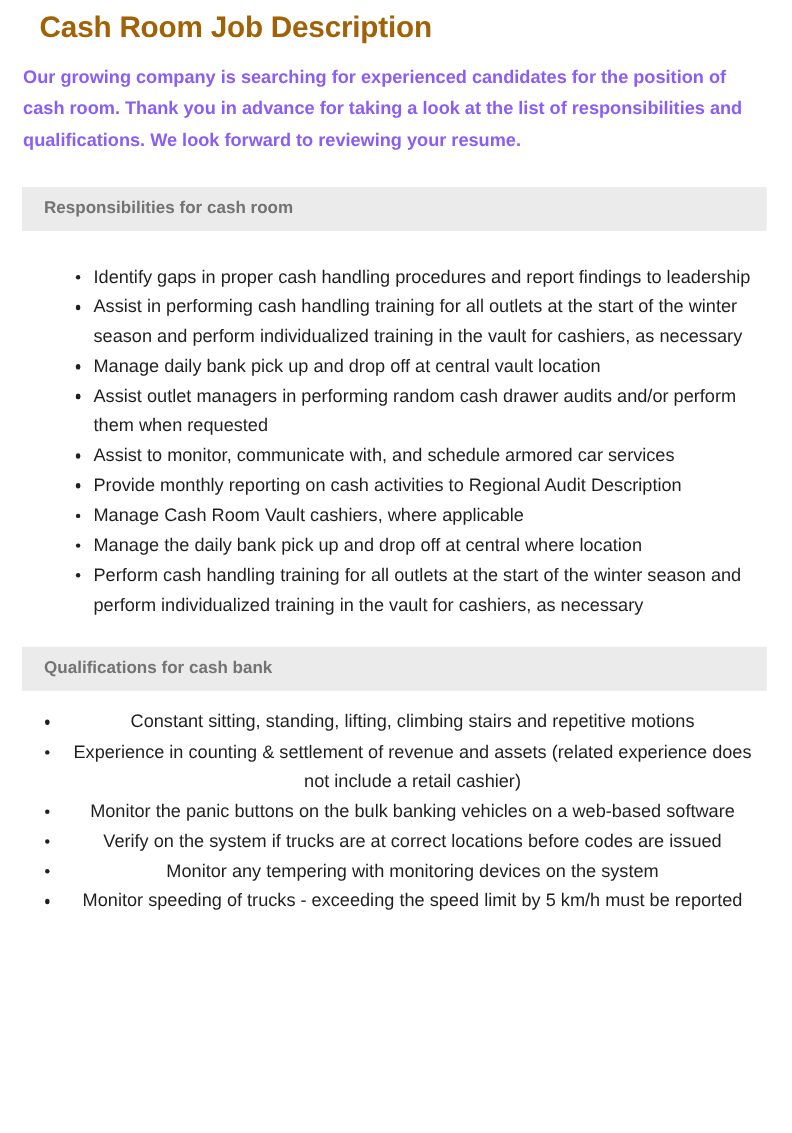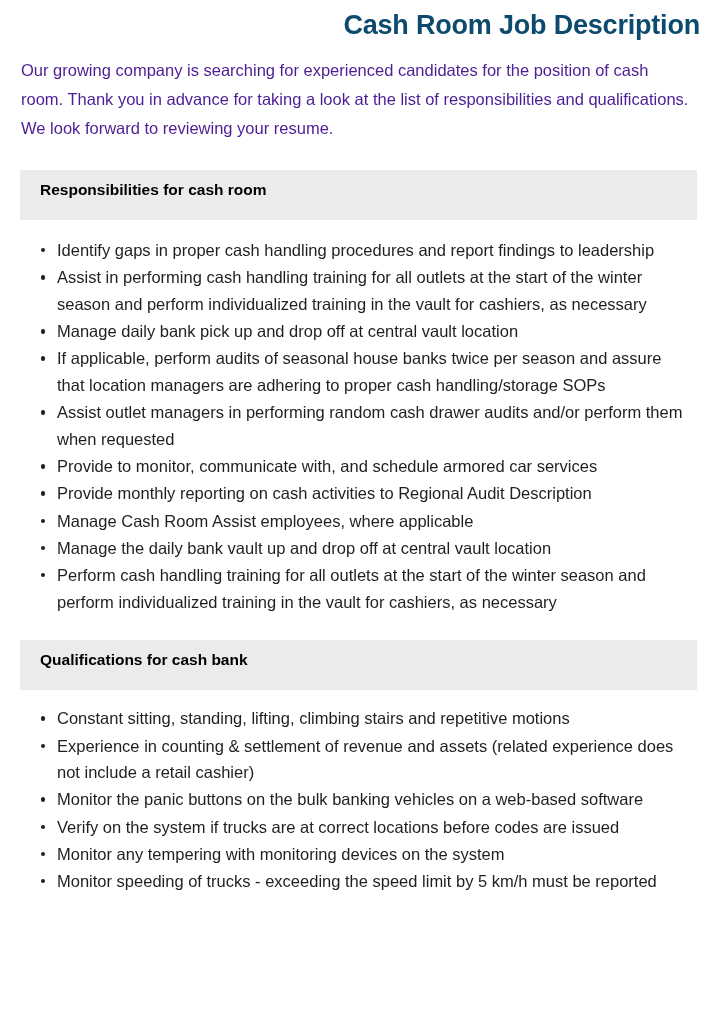--- a/index.html
+++ b/index.html
@@ -21,62 +21,62 @@
     width: 720px;
     height: 1030px;
     position: relative;
     background: #ffffff;
     box-sizing: border-box;
   }
 
   .doc-title {
     font-size: 27px;
     font-weight: bold;
-    text-align: right;
-    color: #0c4a6e;
+    text-align: left;
+    color: #a16207;
     letter-spacing: -0.2px;
     margin: 0;
-    padding: 8px 20px 0 20px;
+    padding: 8px 20px 0 36px;
     line-height: 34px;
   }
 
   .intro {
     margin: 0;
     padding: 14px 27px 0 21px;
     font-size: 16.5px;
     line-height: 29px;
-    color: #4c1d95;
-    font-weight: 400;
+    color: #8b5cf6;
+    font-weight: 700;
   }
 
   .section {
     margin-top: 0;
   }
 
   .section-header {
     background: #ebebeb;
     margin: 0 23px 0 20px;
-    padding: 10px 20px 21px 20px;
+    padding: 10px 20px 11px 20px;
     font-size: 15.5px;
     font-weight: bold;
-    color: #000000;
+    color: #737373;
     box-sizing: border-box;
     line-height: 19px;
   }
 
   .resp-header-wrap { margin-top: 27px; }
   .qual-header-wrap { margin-top: 25px; }
 
   ul.bullets {
     list-style: none;
     margin: 0;
     padding: 0;
   }
-  ul.bullets.resp { padding-top: 17px; }
-  ul.bullets.qual { padding-top: 15px; }
+  ul.bullets.resp { padding-top: 29px; margin-left: 28px; }
+  ul.bullets.qual { padding-top: 15px; text-align: center; }
 
   ul.bullets li {
     position: relative;
     padding: 0 27px 0 57px;
     font-size: 16.5px;
     line-height: 26.7px;
     color: #1f1f1f;
     margin: 0 0 0.5px 0;
   }
 
@@ -100,26 +100,26 @@
   <p class="intro">Our growing company is searching for experienced candidates for the position of cash room. Thank you in advance for taking a look at the list of responsibilities and qualifications. We look forward to reviewing your resume.</p>
 
   <div class="section">
     <div class="resp-header-wrap">
       <div class="section-header">Responsibilities for cash room</div>
     </div>
     <ul class="bullets resp">
       <li><span class="dot"></span><span>Identify gaps in proper cash handling procedures and report findings to leadership</span></li>
       <li><span class="dot"></span><span>Assist in performing cash handling training for all outlets at the start of the winter season and perform individualized training in the vault for cashiers, as necessary</span></li>
       <li><span class="dot"></span><span>Manage daily bank pick up and drop off at central vault location</span></li>
-      <li><span class="dot"></span><span>If applicable, perform audits of seasonal house banks twice per season and assure that location managers are adhering to proper cash handling/storage SOPs</span></li>
+      <li><span class="dot"></span></li>
       <li><span class="dot"></span><span>Assist outlet managers in performing random cash drawer audits and/or perform them when requested</span></li>
-      <li><span class="dot"></span><span>Provide to monitor, communicate with, and schedule armored car services</span></li>
+      <li><span class="dot"></span><span>Assist to monitor, communicate with, and schedule armored car services</span></li>
       <li><span class="dot"></span><span>Provide monthly reporting on cash activities to Regional Audit Description</span></li>
-      <li><span class="dot"></span><span>Manage Cash Room Assist employees, where applicable</span></li>
-      <li><span class="dot"></span><span>Manage the daily bank vault up and drop off at central vault location</span></li>
+      <li><span class="dot"></span><span>Manage Cash Room Vault cashiers, where applicable</span></li>
+      <li><span class="dot"></span><span>Manage the daily bank pick up and drop off at central where location</span></li>
       <li><span class="dot"></span><span>Perform cash handling training for all outlets at the start of the winter season and perform individualized training in the vault for cashiers, as necessary</span></li>
     </ul>
   </div>
 
   <div class="section">
     <div class="qual-header-wrap">
       <div class="section-header">Qualifications for cash bank</div>
     </div>
     <ul class="bullets qual">
       <li><span class="dot"></span><span>Constant sitting, standing, lifting, climbing stairs and repetitive motions</span></li>

